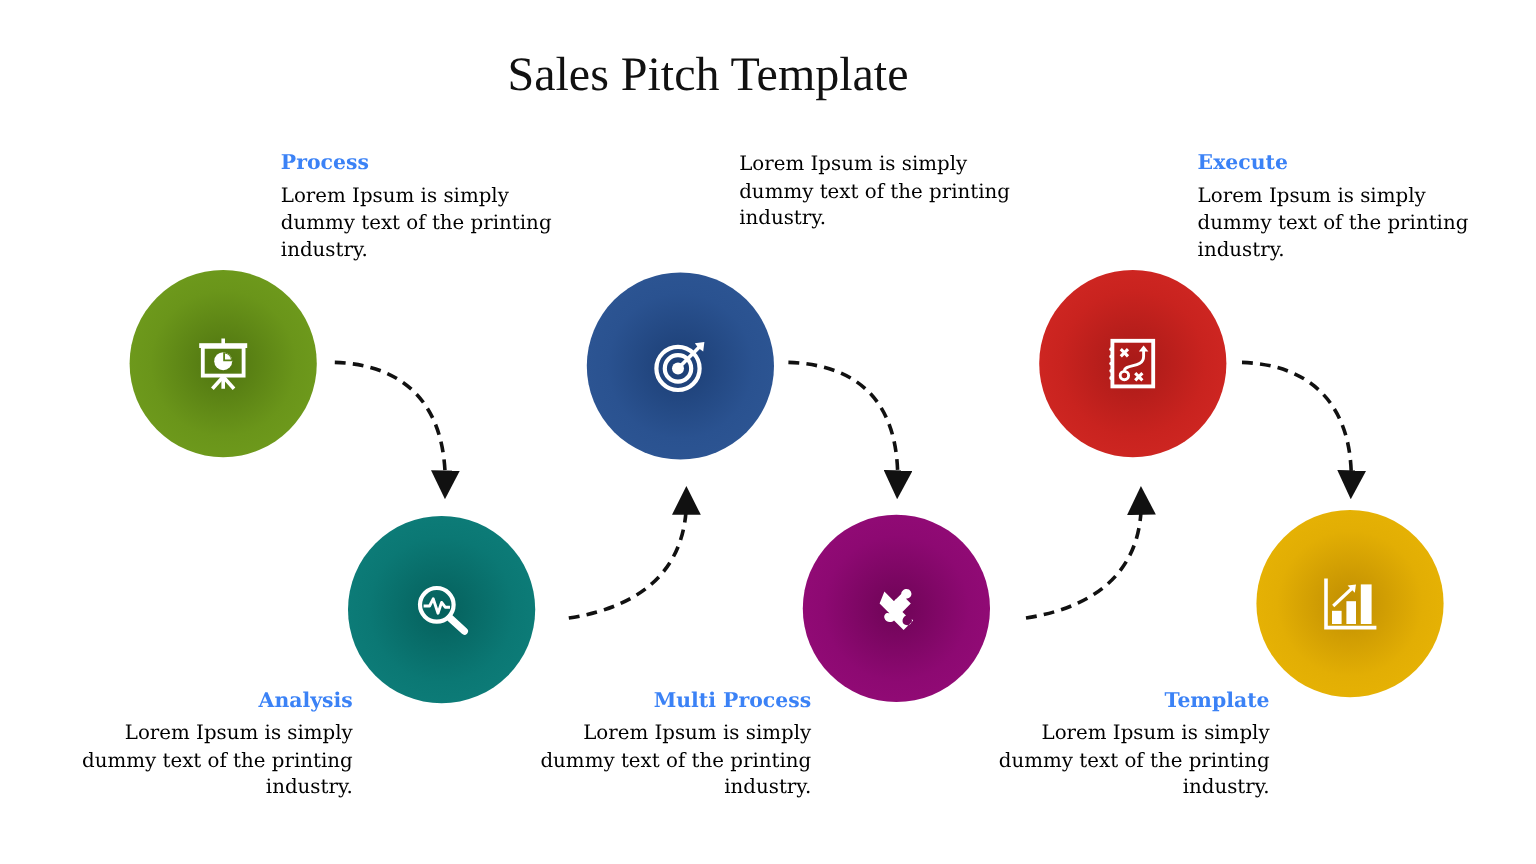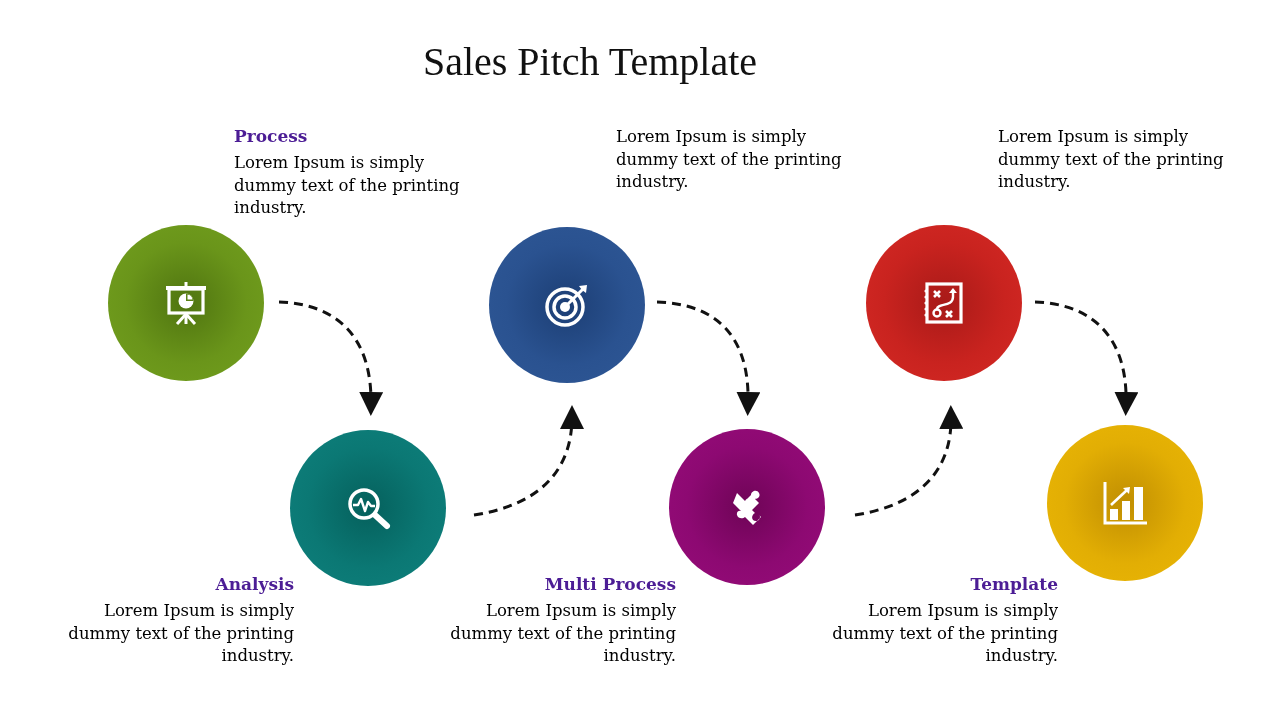--- a/index.html
+++ b/index.html
@@ -2,21 +2,21 @@
 <html><head>
 <meta charset="utf-8">
 <style>
   html, body { margin:0; padding:0; }
   body { width:1280px; height:720px; background:#ffffff; position:relative; overflow:hidden;
          font-family:"DejaVu Serif", "Liberation Serif", serif; color:#1a1a1a; }
   .title { position:absolute; top:38px; left:0; width:1180px; text-align:center;
            font-family:"Liberation Serif", serif; font-size:40px; color:#111; }
   .block { position:absolute; width:240px; }
   .block.right { text-align:right; }
-  .block h3 { margin:0 0 6px 0; font-family:"DejaVu Serif", serif; font-weight:bold; font-size:17px; color:#4c1d95; }
+  .block h3 { margin:0 0 6px 0; font-family:"DejaVu Serif", serif; font-weight:bold; font-size:17px; color:#3b82f6; }
   .block p { margin:0; font-family:"DejaVu Serif", serif; font-size:16.5px; line-height:22.5px; color:#000000; font-weight:300; }
   .circle { position:absolute; width:156px; height:156px; border-radius:50%; display:flex; align-items:center; justify-content:center; }
   .circle svg { width:48px; height:48px; }
   .arrows { position:absolute; left:0; top:0; width:1280px; height:720px; pointer-events:none; }
 </style>
 </head>
 <body>
 
 <div class="title">Sales Pitch Template</div>
 
@@ -29,20 +29,21 @@
   <p>Lorem Ipsum is simply dummy text of the printing industry.</p>
 </div>
 <div class="block" style="left:616px; top:126px;">
   <p>Lorem Ipsum is simply dummy text of the printing industry.</p>
 </div>
 <div class="block right" style="left:436px; top:574px;">
   <h3>Multi Process</h3>
   <p>Lorem Ipsum is simply dummy text of the printing industry.</p>
 </div>
 <div class="block" style="left:998px; top:126px;">
+  <h3>Execute</h3>
   <p>Lorem Ipsum is simply dummy text of the printing industry.</p>
 </div>
 <div class="block right" style="left:818px; top:574px;">
   <h3>Template</h3>
   <p>Lorem Ipsum is simply dummy text of the printing industry.</p>
 </div>
 
 <div class="circle" style="left:108px; top:225px; background:radial-gradient(circle, #4f7410 0%, #6a951a 55%, #73a01f 100%);">
   <svg viewBox="0 0 48 48">
     <rect x="4" y="7" width="40" height="4" fill="#fff"></rect>

